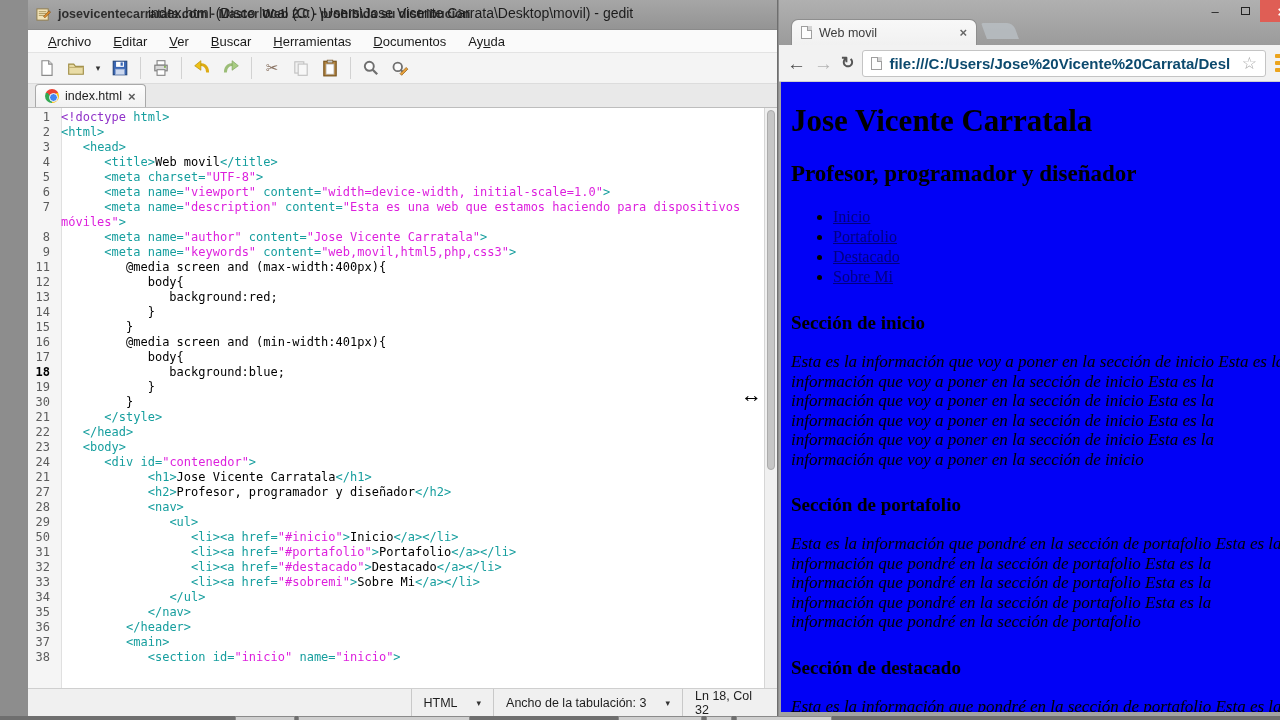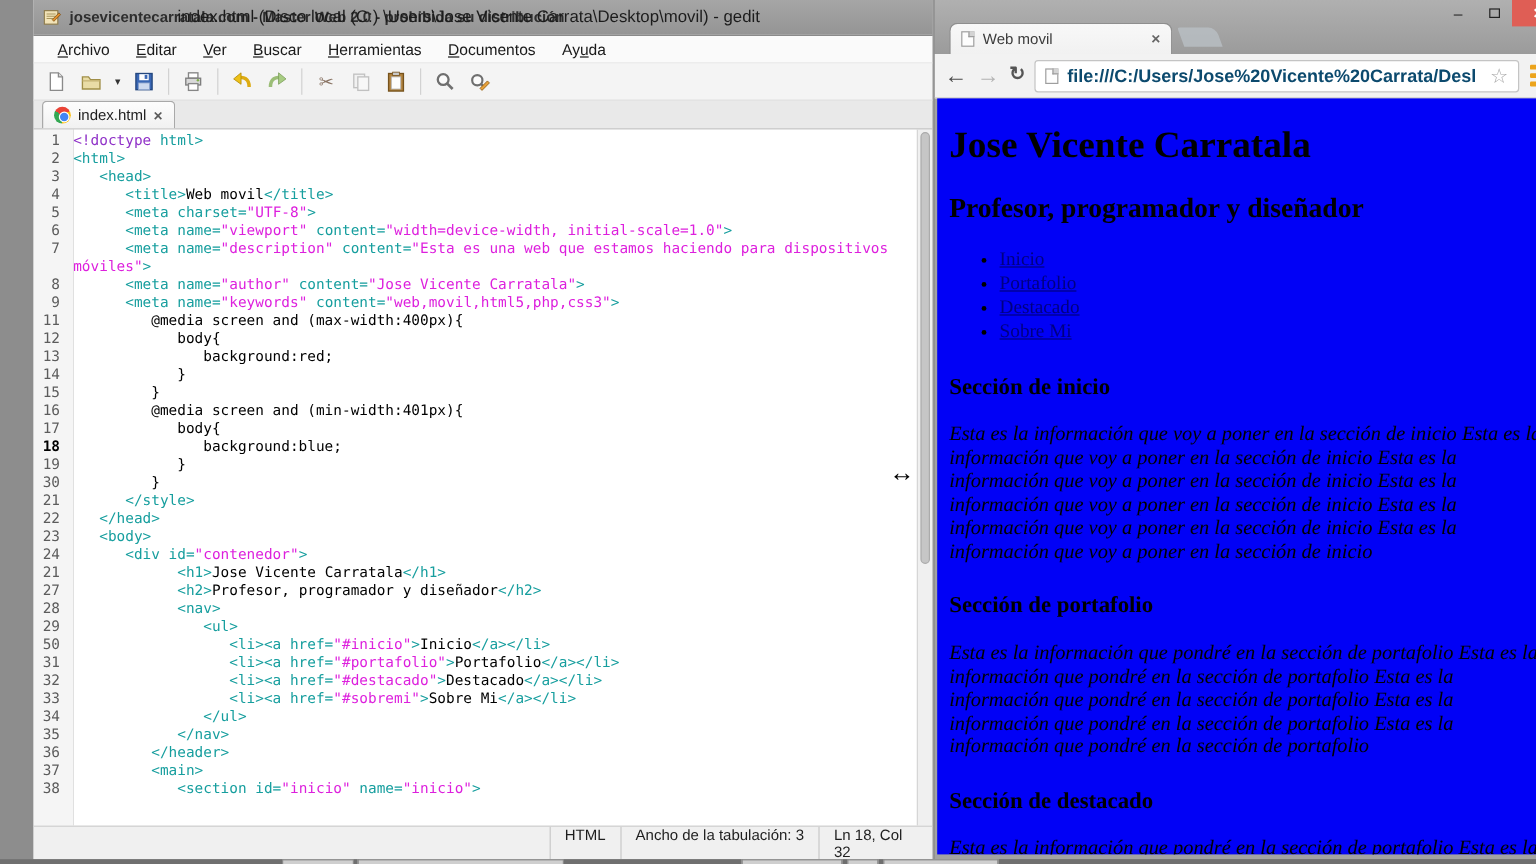--- a/index.html
+++ b/index.html
@@ -48,21 +48,21 @@
   .sg-t { color:var(--c-tag); } .sg-v { color:var(--c-val); }
   .sg-d { color:var(--c-doc); } .sg-p { color:var(--c-pln); }
 
   .g-vscroll { position:absolute; top:108px; right:0; width:13px; bottom:28px;
                background:#f0f0f0; border-left:1px solid #d6d6d6; }
   .g-vthumb { position:absolute; top:2px; left:2px; right:2px; height:62%;
               background:#c6c6c6; border:1px solid #ababab; border-radius:4px; }
   .g-statusbar { position:absolute; left:0; right:0; bottom:0; height:28px; background:#f0f0f0;
                  border-top:1px solid #cfcfcf; display:flex; justify-content:flex-end; align-items:stretch;
                  font-size:12.5px; color:#1e1e1e; }
-  .st-cell { border-left:1px solid #c9c9c9; display:flex; align-items:center; gap:19px; padding:0 12px;flex-direction:column; }
+  .st-cell { border-left:1px solid #c9c9c9; display:flex; align-items:center; gap:19px; padding:0 12px; }
   .st-arrow { font-size:9px; color:#333; }
   .st-pos { width:95px; }
 
   
   #browser { left:751px; width:529px; background:#a2a2a2; }
   .b-frame { position:relative; height:45px;
              background:linear-gradient(#b0b0b0,#9b9b9b); }
   .b-controls { position:absolute; right:4px; top:0; display:flex; height:22px; }
   .wc { width:30px; display:flex; align-items:center; justify-content:center;
         color:#222; font-size:13px; }

